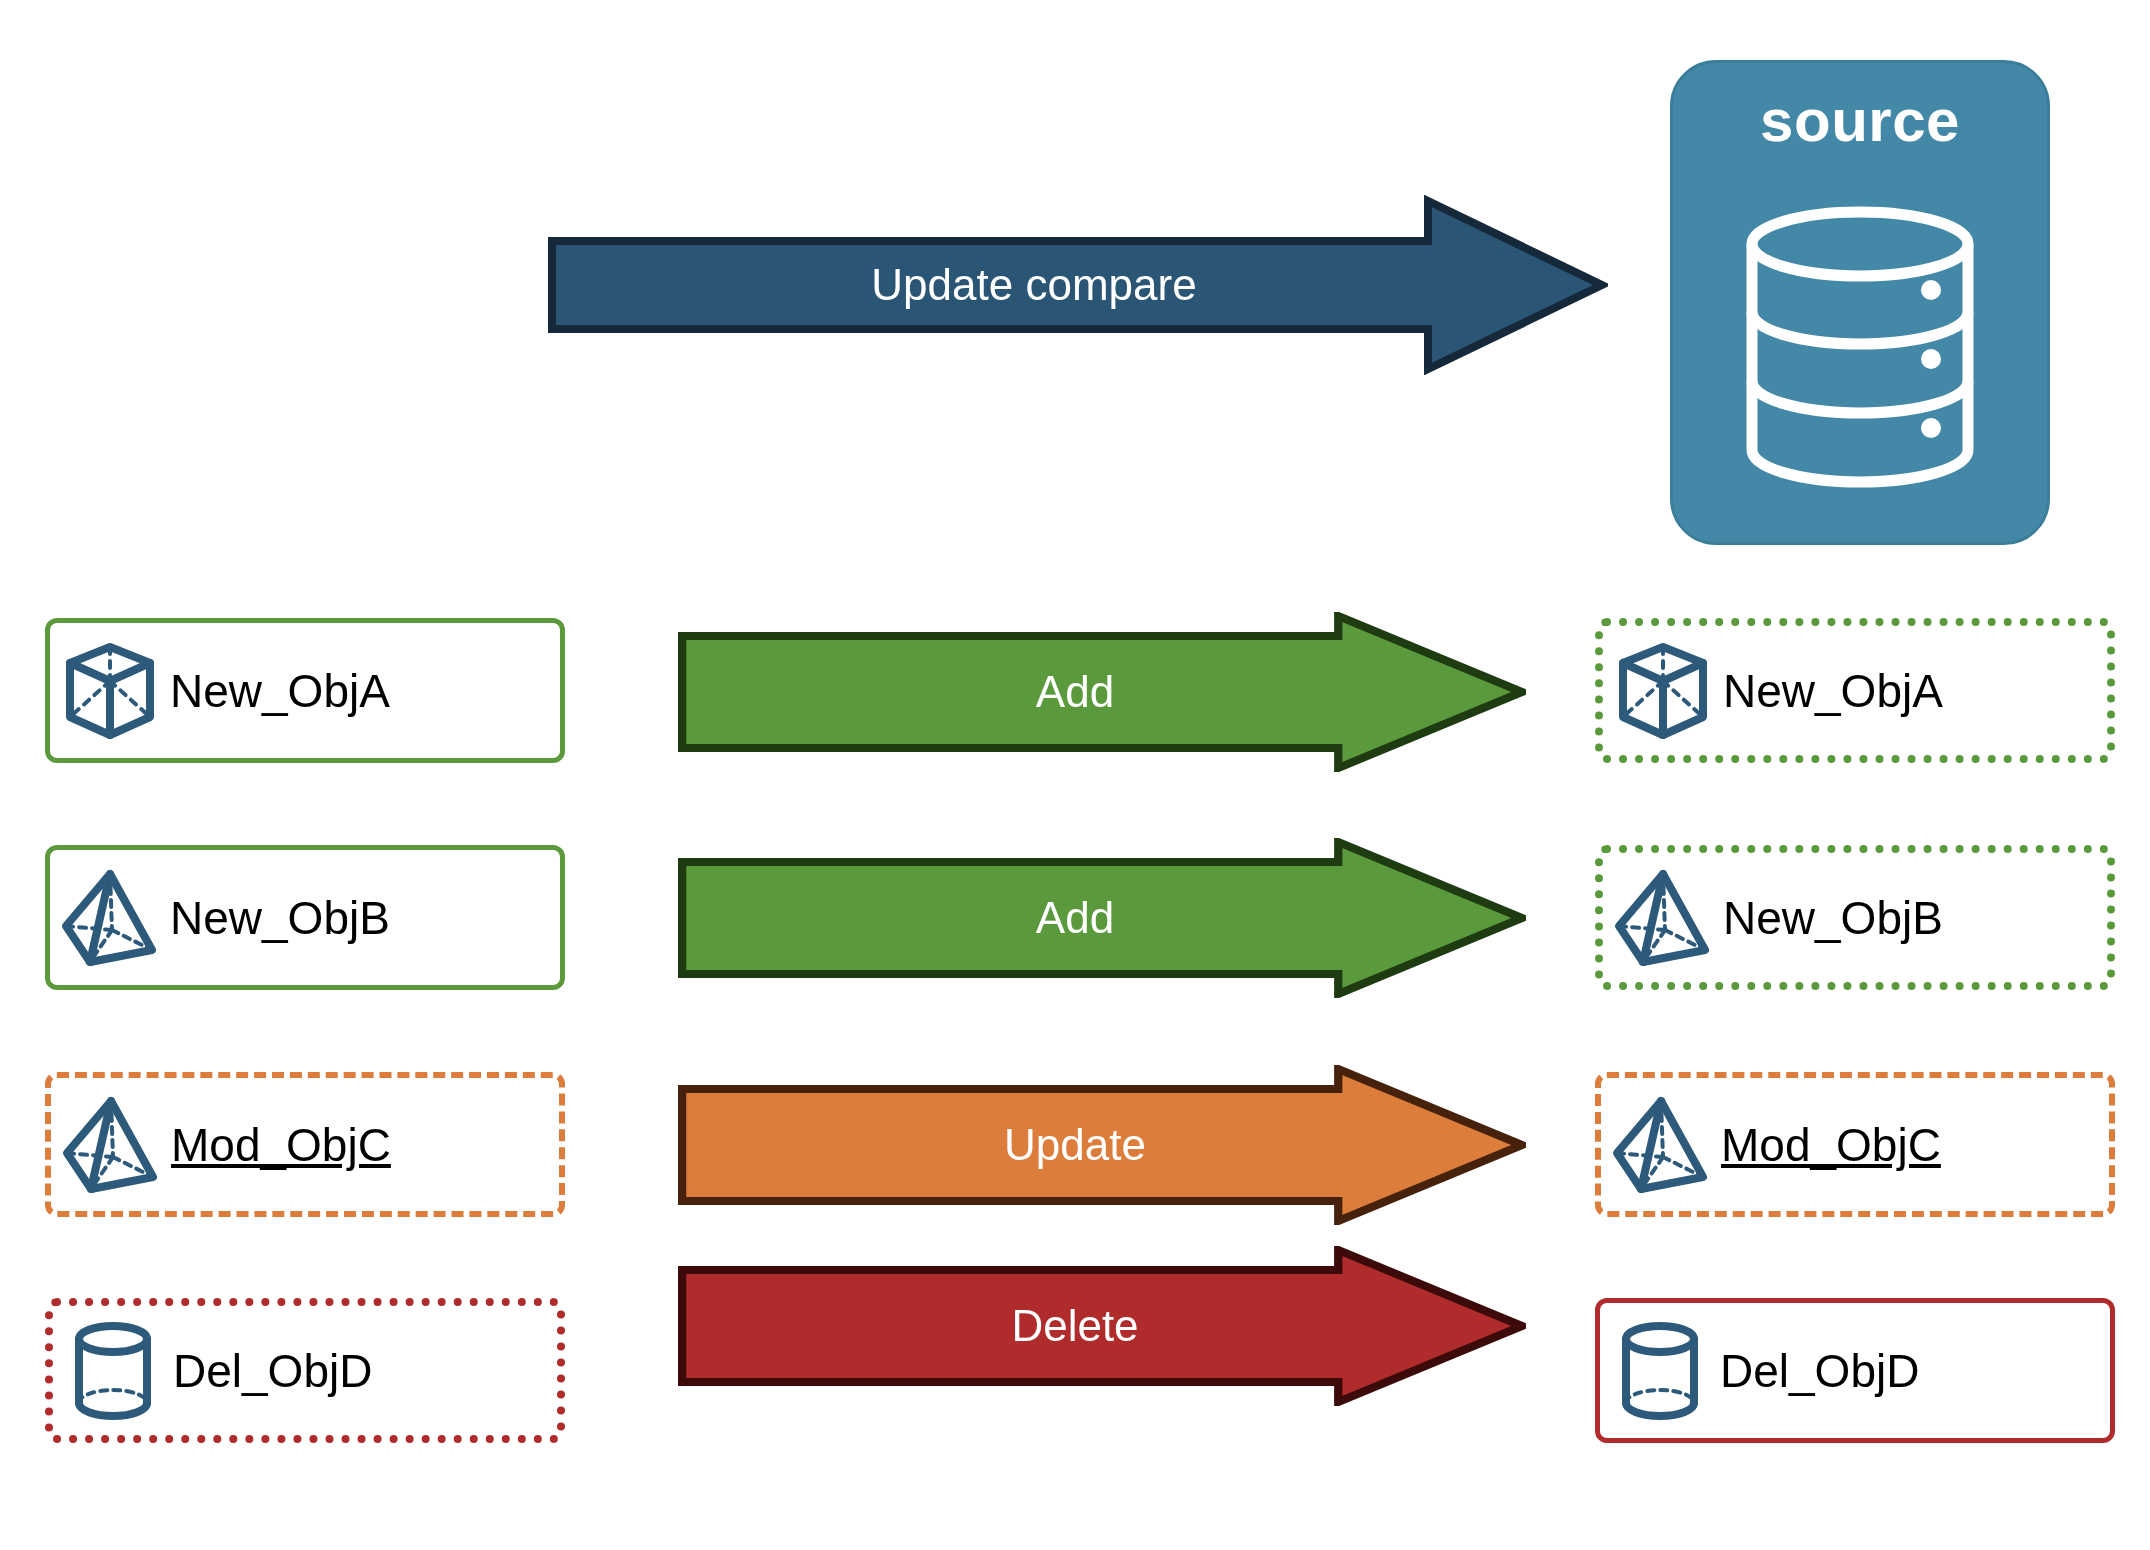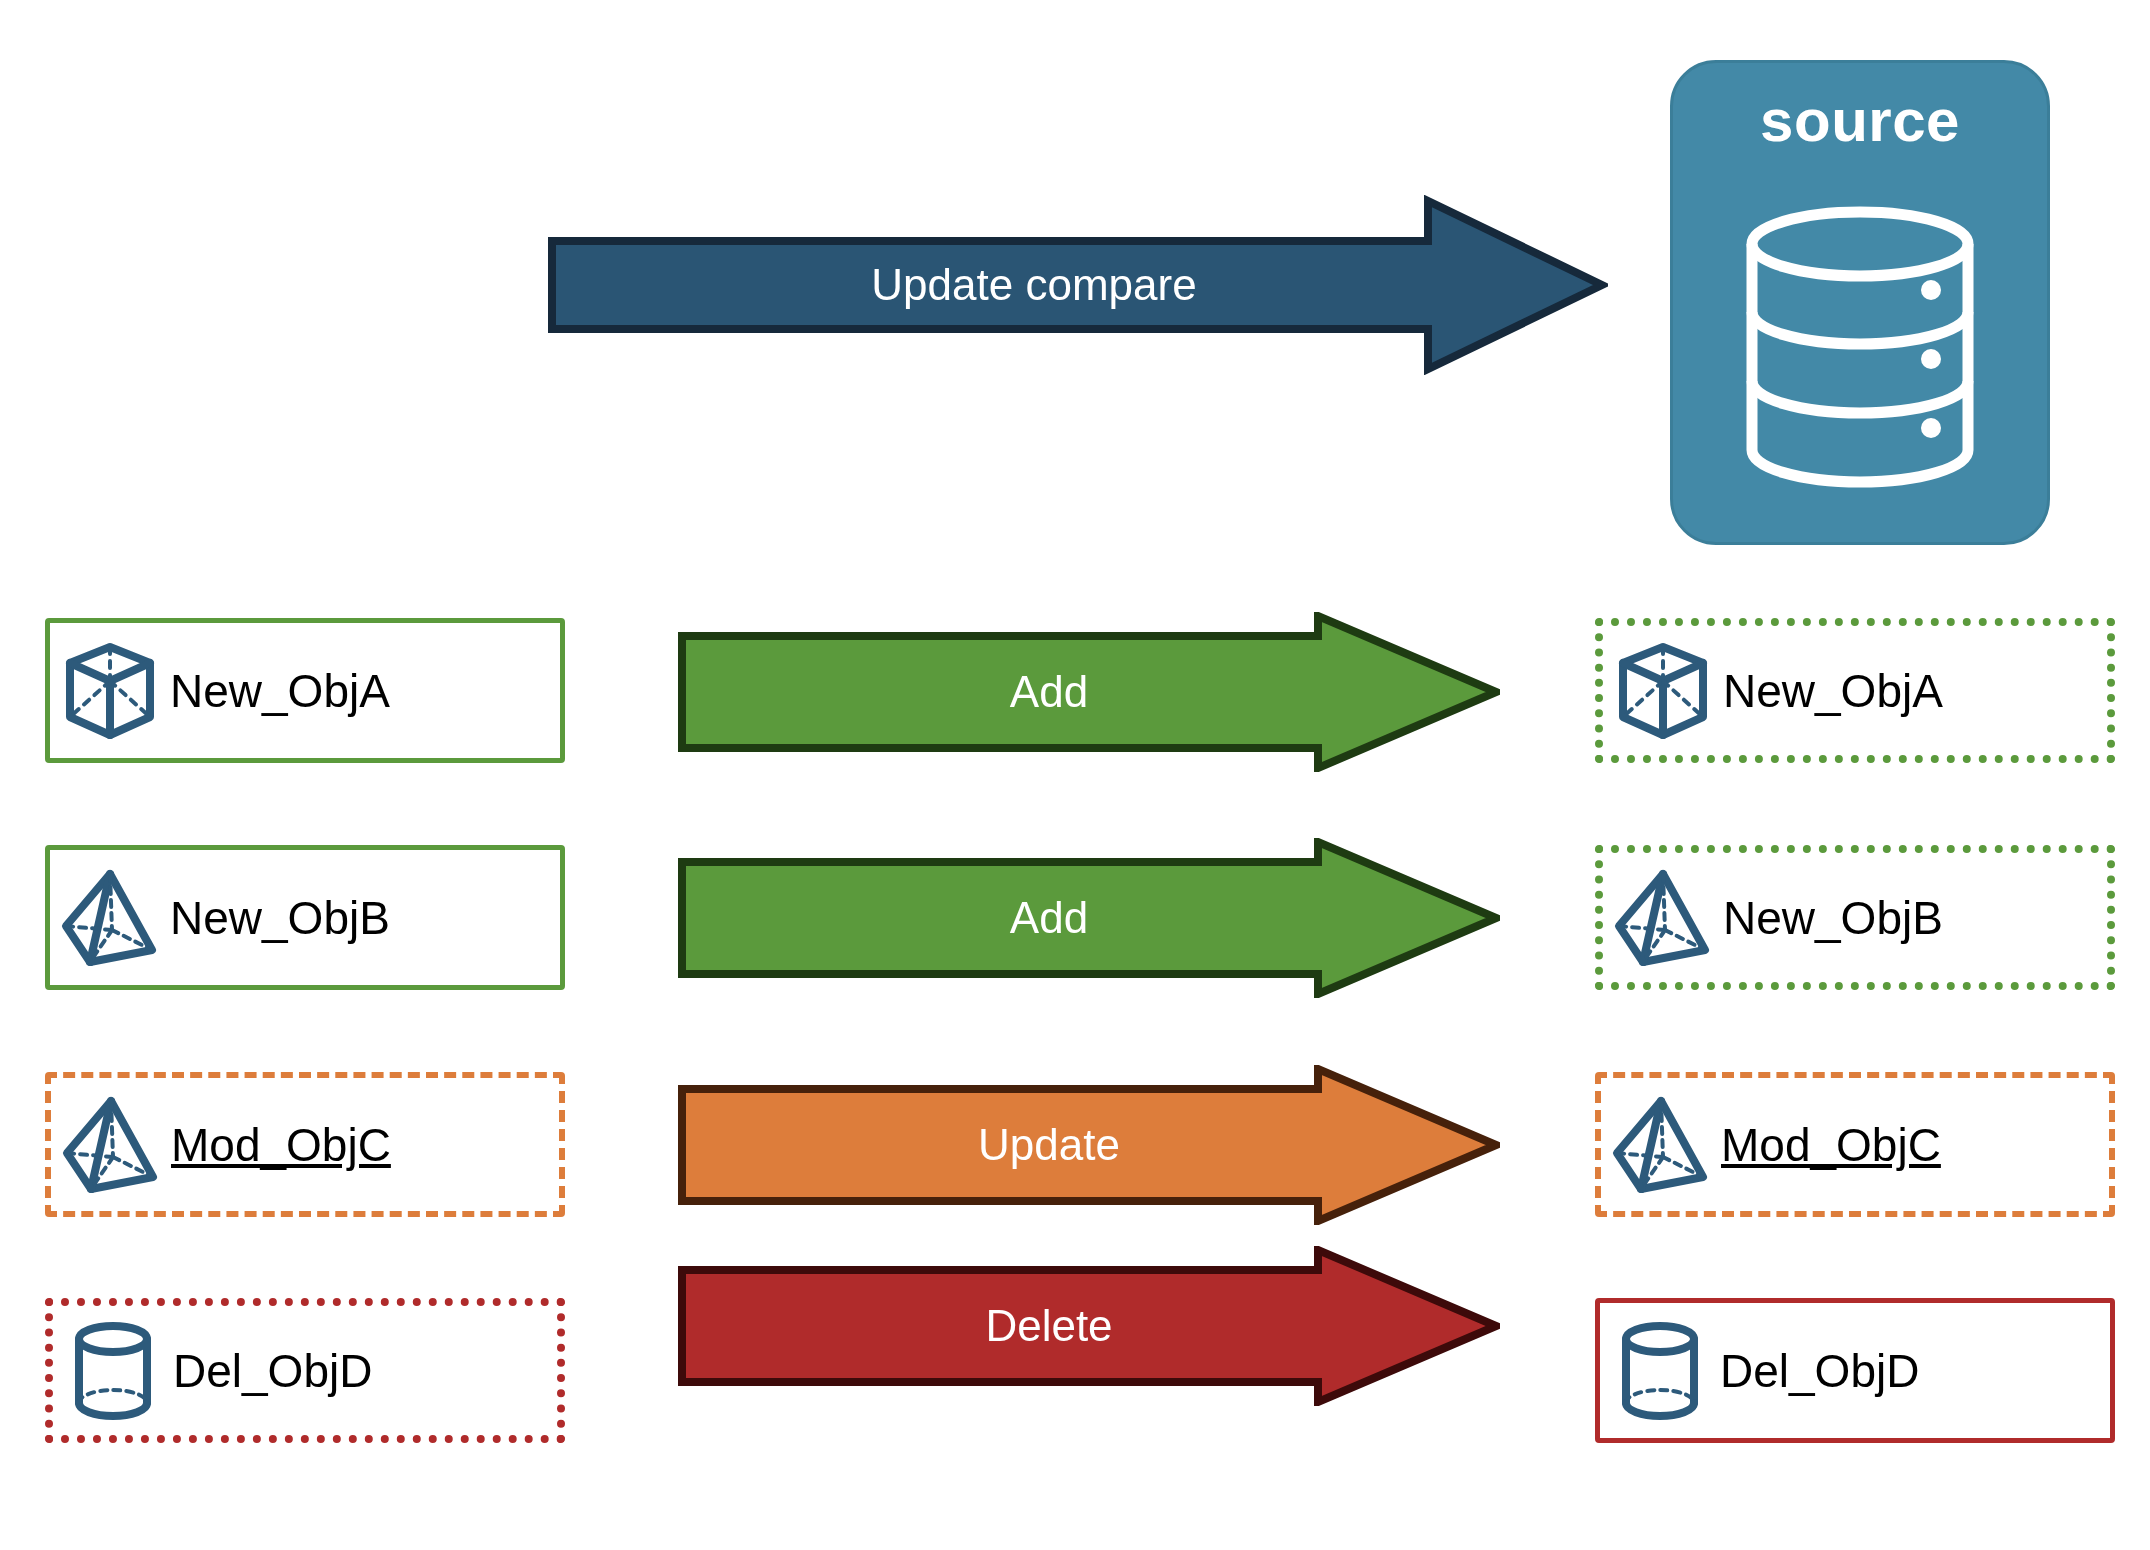--- a/index.html
+++ b/index.html
@@ -64,21 +64,21 @@
     color: #ffffff;
     z-index: 2;
     margin-right: 88px;
   }
 
   
   .objbox {
     position: absolute;
     box-sizing: border-box;
     background: #ffffff;
-    border-radius: 4px;
+    border-radius: 12px;
     display: flex;
     align-items: center;
   }
   .objbox .icon-wrap {
     width: 120px;
     display: flex;
     align-items: center;
     justify-content: center;
     flex: none;
   }
@@ -91,20 +91,21 @@
   .bs-solid  { border-style: solid; border-width: 5px; }
   .bs-dashed { border-style: dashed; border-width: 6px; text-decoration: underline; }
   .bs-dotted { border-style: dotted; border-width: 8px; }
 
   
   .row-arrow {
     position: absolute;
     display: flex;
     align-items: center;
     justify-content: center;
+    padding-left: 26px;
   }
   .row-arrow svg {
     position: absolute;
     inset: 0;
     width: 100%;
     height: 100%;
   }
   .row-arrow-label {
     position: relative;
     z-index: 2;

